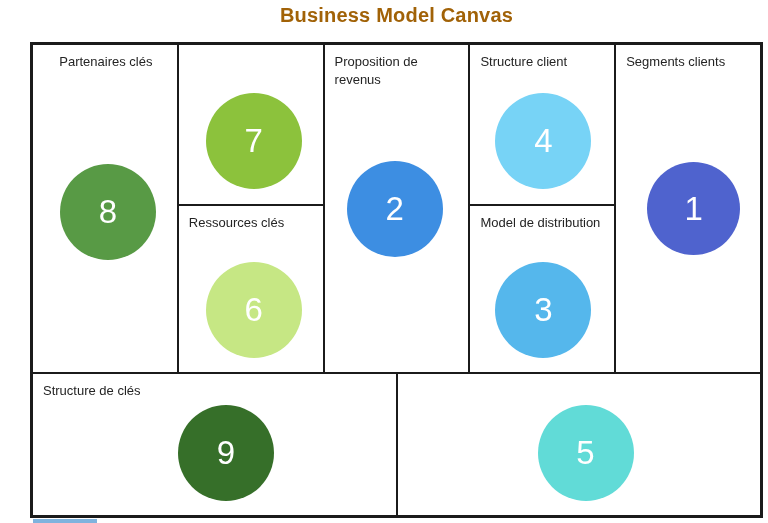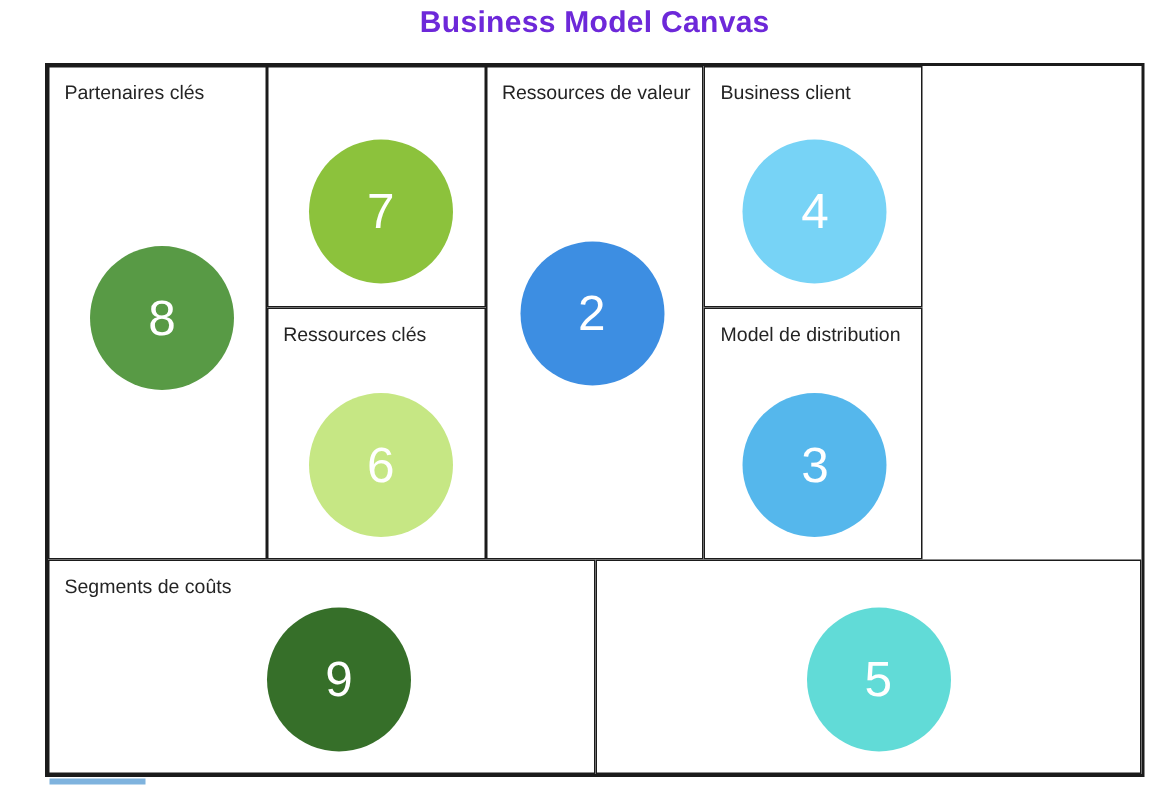--- a/index.html
+++ b/index.html
@@ -6,38 +6,38 @@
   body {
     width: 768px; height: 523px;
     font-family: "Liberation Sans", sans-serif;
     position: relative; overflow: hidden;
   }
   .page { position: relative; width: 768px; height: 523px; background: #fff; }
 
   .title {
     position: absolute; top: 4px; left: 30px; width: 733px;
     text-align: center; font-size: 20px; font-weight: 700;
-    color: #6d28d9; letter-spacing: 0.2px;
+    color: #a16207; letter-spacing: 0.2px;
   }
 
   .canvas {
     position: absolute; left: 30px; top: 42px;
     width: 733px; height: 476px;
     border: 2px solid #1b1b1b; box-sizing: border-box;
     display: grid;
     grid-template-columns: repeat(10, 1fr);
     grid-template-rows: 161px 168px 1fr;
     background: #fff;
   }
 
   .cell {
     border: 1px solid #1b1b1b; box-sizing: border-box;
     position: relative; background: #fff;
   }
-  .cell-partenaires  { grid-column: 1 / 3;  grid-row: 1 / 3; }
+  .cell-partenaires  { grid-column: 1 / 3;  grid-row: 1 / 3; text-align: center; }
   .cell-activites    { grid-column: 3 / 5;  grid-row: 1; }
   .cell-ressources   { grid-column: 3 / 5;  grid-row: 2; }
   .cell-proposition  { grid-column: 5 / 7;  grid-row: 1 / 3; }
   .cell-relation     { grid-column: 7 / 9;  grid-row: 1; }
   .cell-canaux       { grid-column: 7 / 9;  grid-row: 2; }
   .cell-segments     { grid-column: 9 / 11; grid-row: 1 / 3; }
   .cell-structure    { grid-column: 1 / 6;  grid-row: 3; }
   .cell-sources      { grid-column: 6 / 11; grid-row: 3; }
 
   .cell-label {
@@ -91,43 +91,49 @@
     </div>
 
     <div class="cell cell-ressources">
       <div class="cell-label">Ressources clés</div>
       <div class="circle" style="background-color: rgb(198, 231, 132);">
         <span>6</span>
       </div>
     </div>
 
     <div class="cell cell-proposition">
-      <div class="cell-label">Ressources de valeur</div>
+      <div class="cell-label">Proposition de revenus</div>
       <div class="circle" style="background-color: rgb(61, 142, 226);">
         <span>2</span>
       </div>
     </div>
 
     <div class="cell cell-relation">
-      <div class="cell-label">Business client</div>
+      <div class="cell-label">Structure client</div>
       <div class="circle" style="background-color: rgb(119, 211, 246);">
         <span>4</span>
       </div>
     </div>
 
     <div class="cell cell-canaux">
       <div class="cell-label">Model de distribution</div>
       <div class="circle" style="background-color: rgb(85, 183, 236);">
         <span>3</span>
       </div>
     </div>
 
+    <div class="cell cell-segments">
+      <div class="cell-label">Segments clients</div>
+      <div class="circle" style="background-color: rgb(79, 99, 206);">
+        <span>1</span>
+      </div>
+    </div>
 
     <div class="cell cell-structure">
-      <div class="cell-label">Segments de coûts</div>
+      <div class="cell-label">Structure de clés</div>
       <div class="circle" style="background-color: rgb(54, 111, 41);">
         <span>9</span>
       </div>
     </div>
 
     <div class="cell cell-sources">
       <div class="circle" style="background-color: rgb(97, 219, 215);">
         <span>5</span>
       </div>
     </div>

